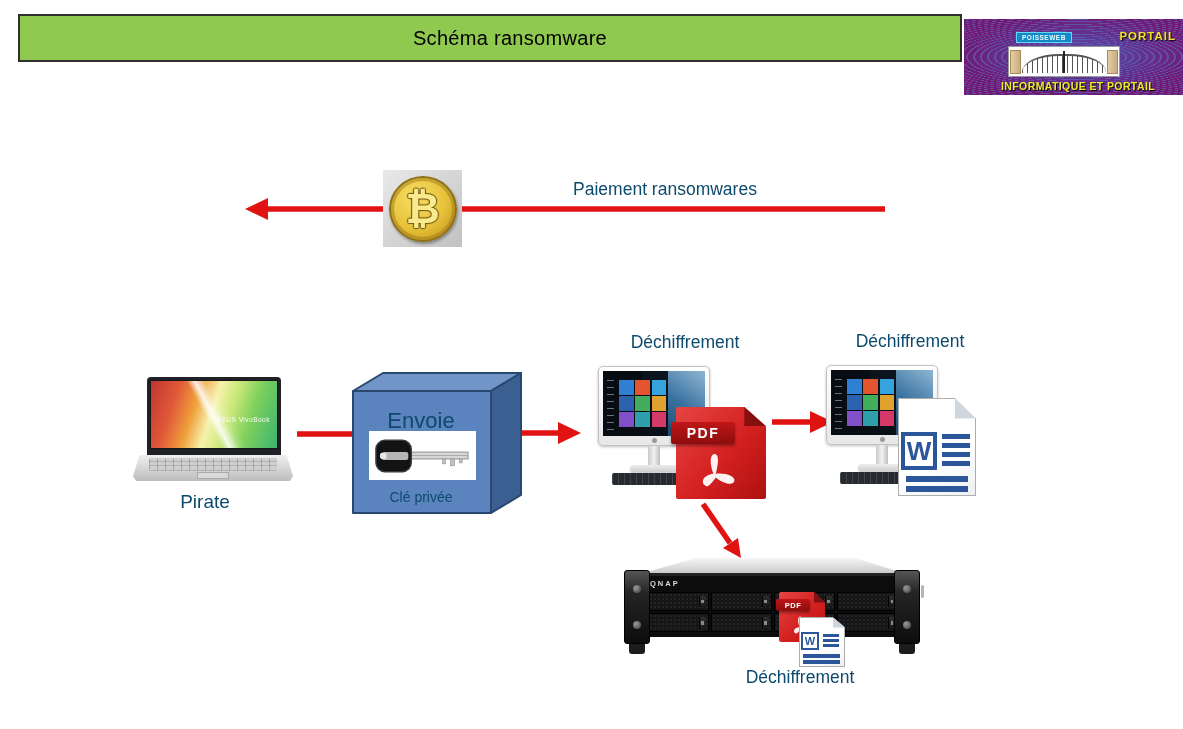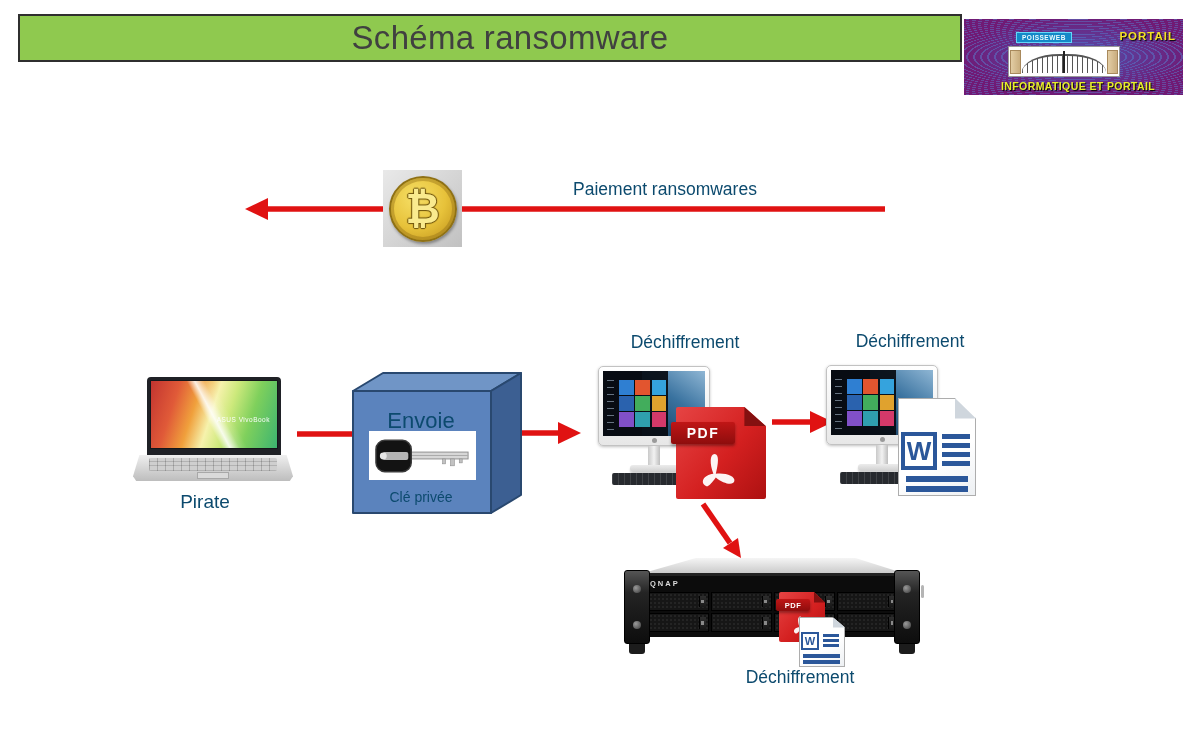--- a/index.html
+++ b/index.html
@@ -10,21 +10,21 @@
     font-family: "Liberation Sans", sans-serif; color:#141414;
   }
   .abs { position: absolute; }
 
   
   .header-bar {
     left:18px; top:14px; width:944px; height:48px;
     background:#8FC94F; border:2px solid #2f2f2f;
     display:flex; align-items:center; justify-content:center;
   }
-  .header-title { font-size:33px; color:#404040; letter-spacing:.3px;margin-left:40px; }
+  .header-title { font-size:20px; color:#000000; letter-spacing:.3px;margin-left:40px; }
 
   
   .logo {
     left:964px; top:19px; width:228px; height:76px;
     background:#701a75; overflow:hidden;
   }
   .logo::before { content:""; position:absolute; inset:-25%;
     background: repeating-radial-gradient(ellipse 60% 42% at 50% 50%,
       rgba(60,170,255,0) 0 5px, rgba(80,185,255,.30) 5px 7px); }
   .logo::after { content:""; position:absolute; inset:0;

